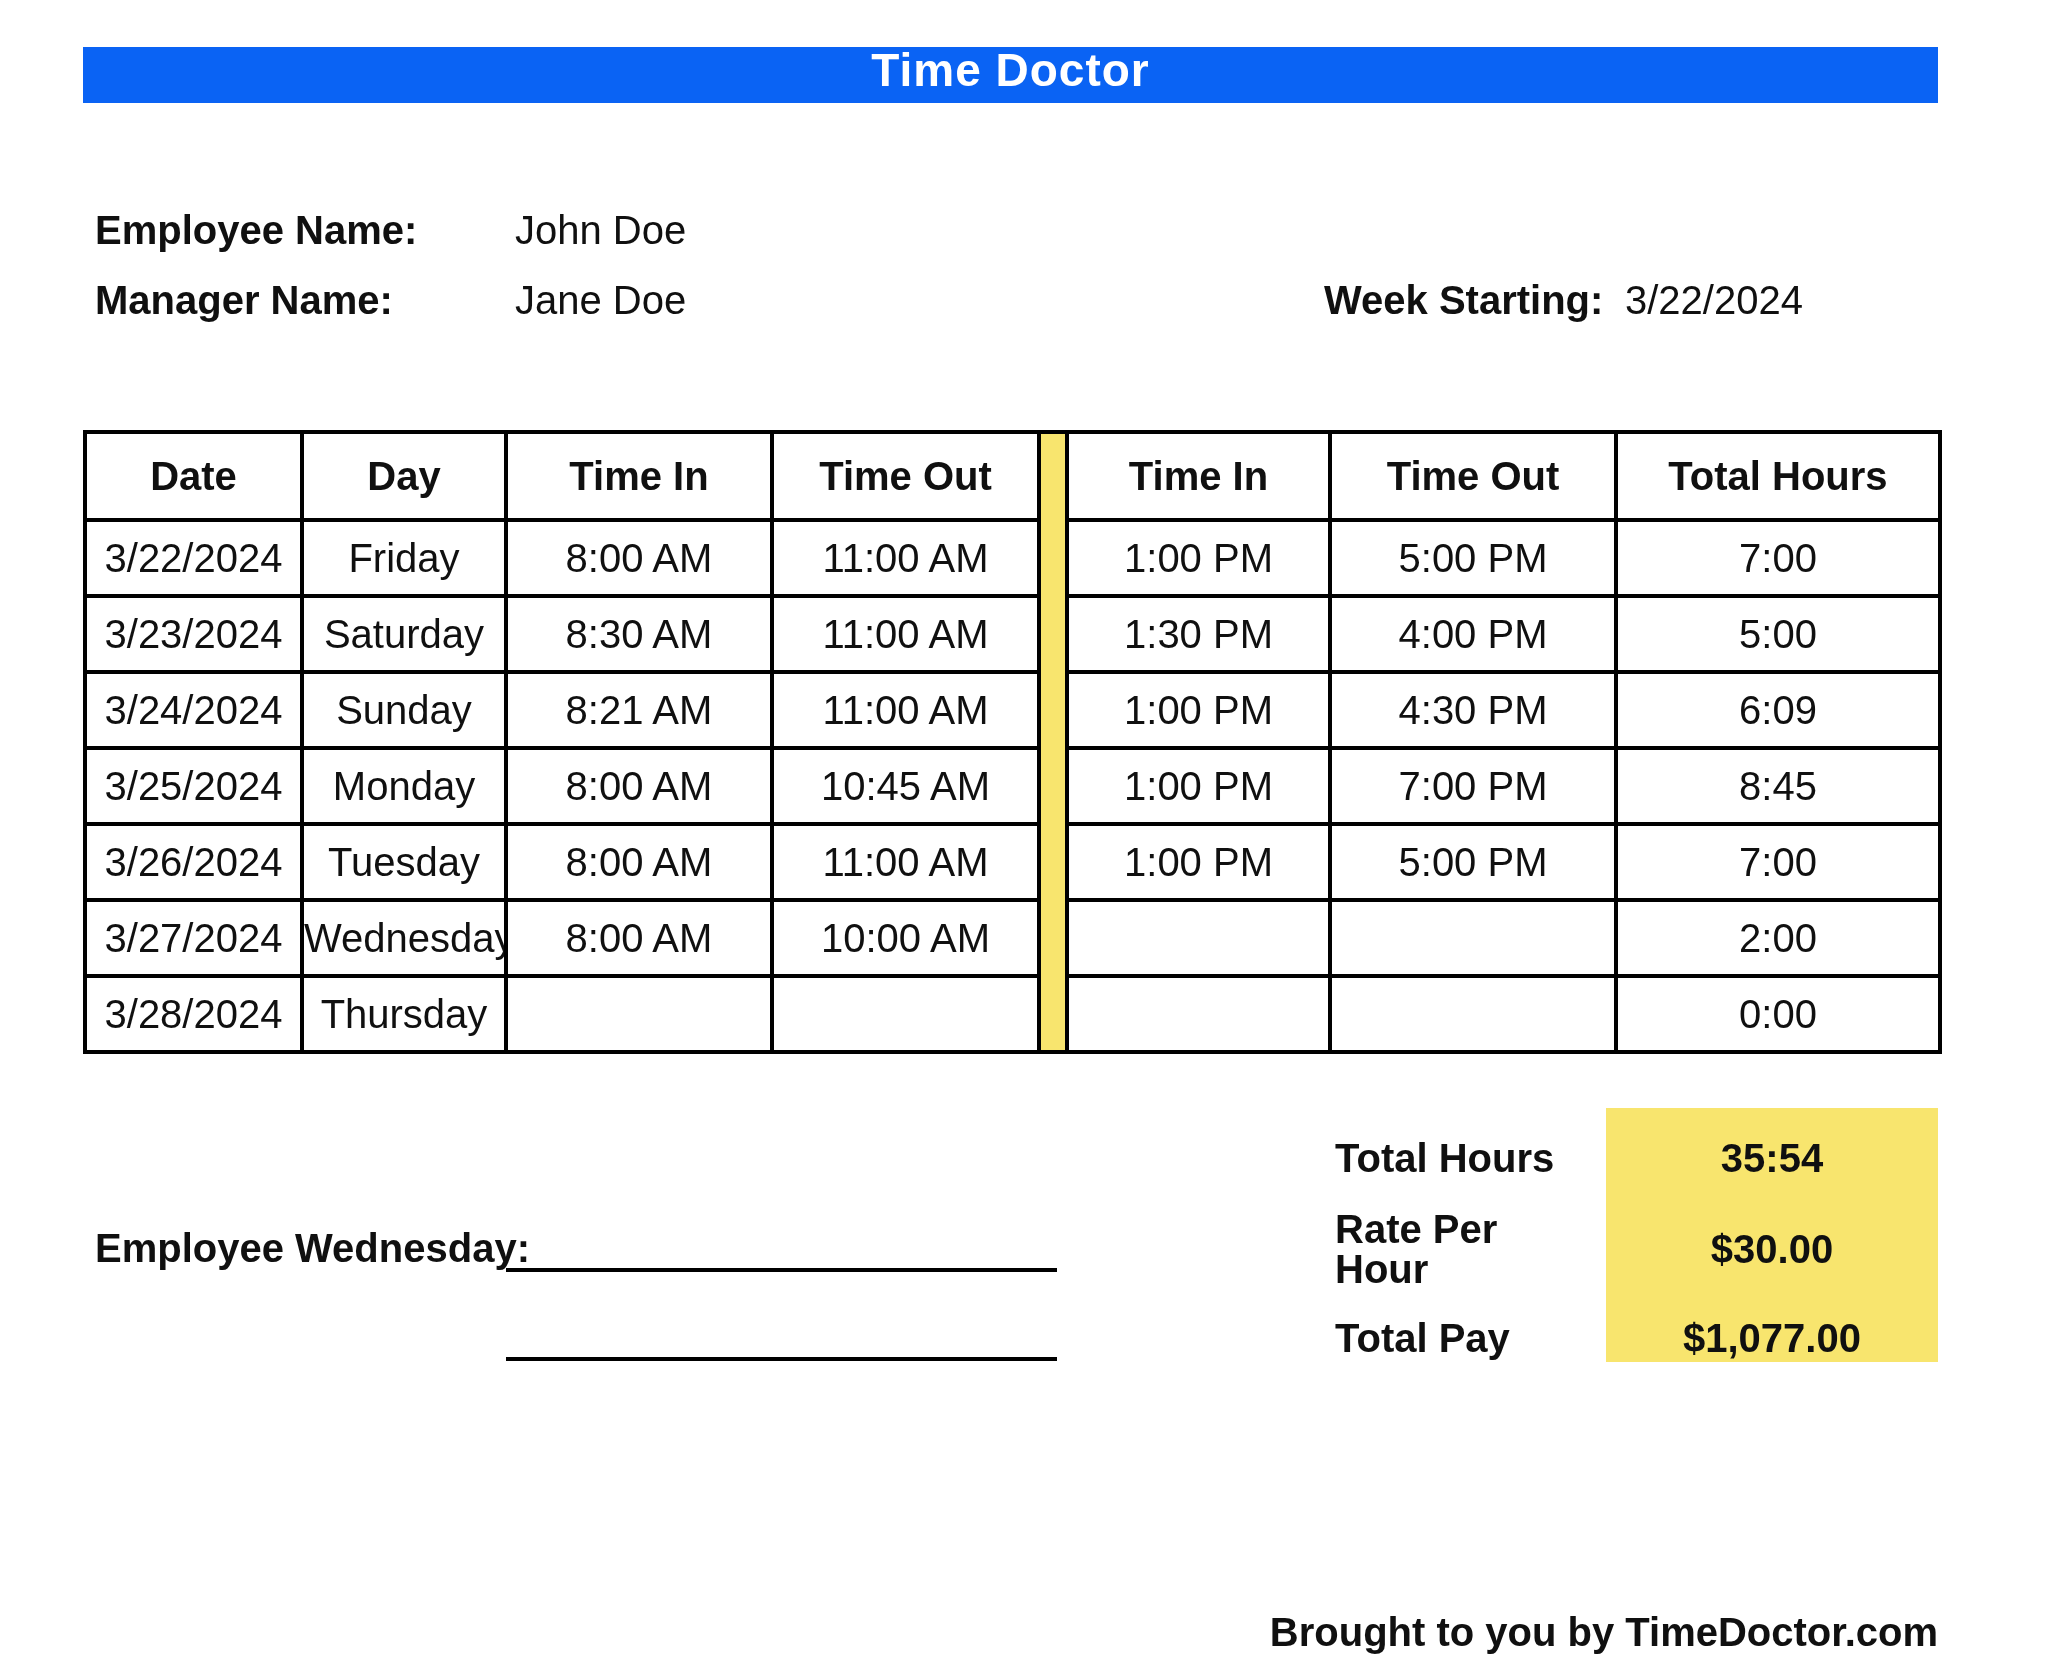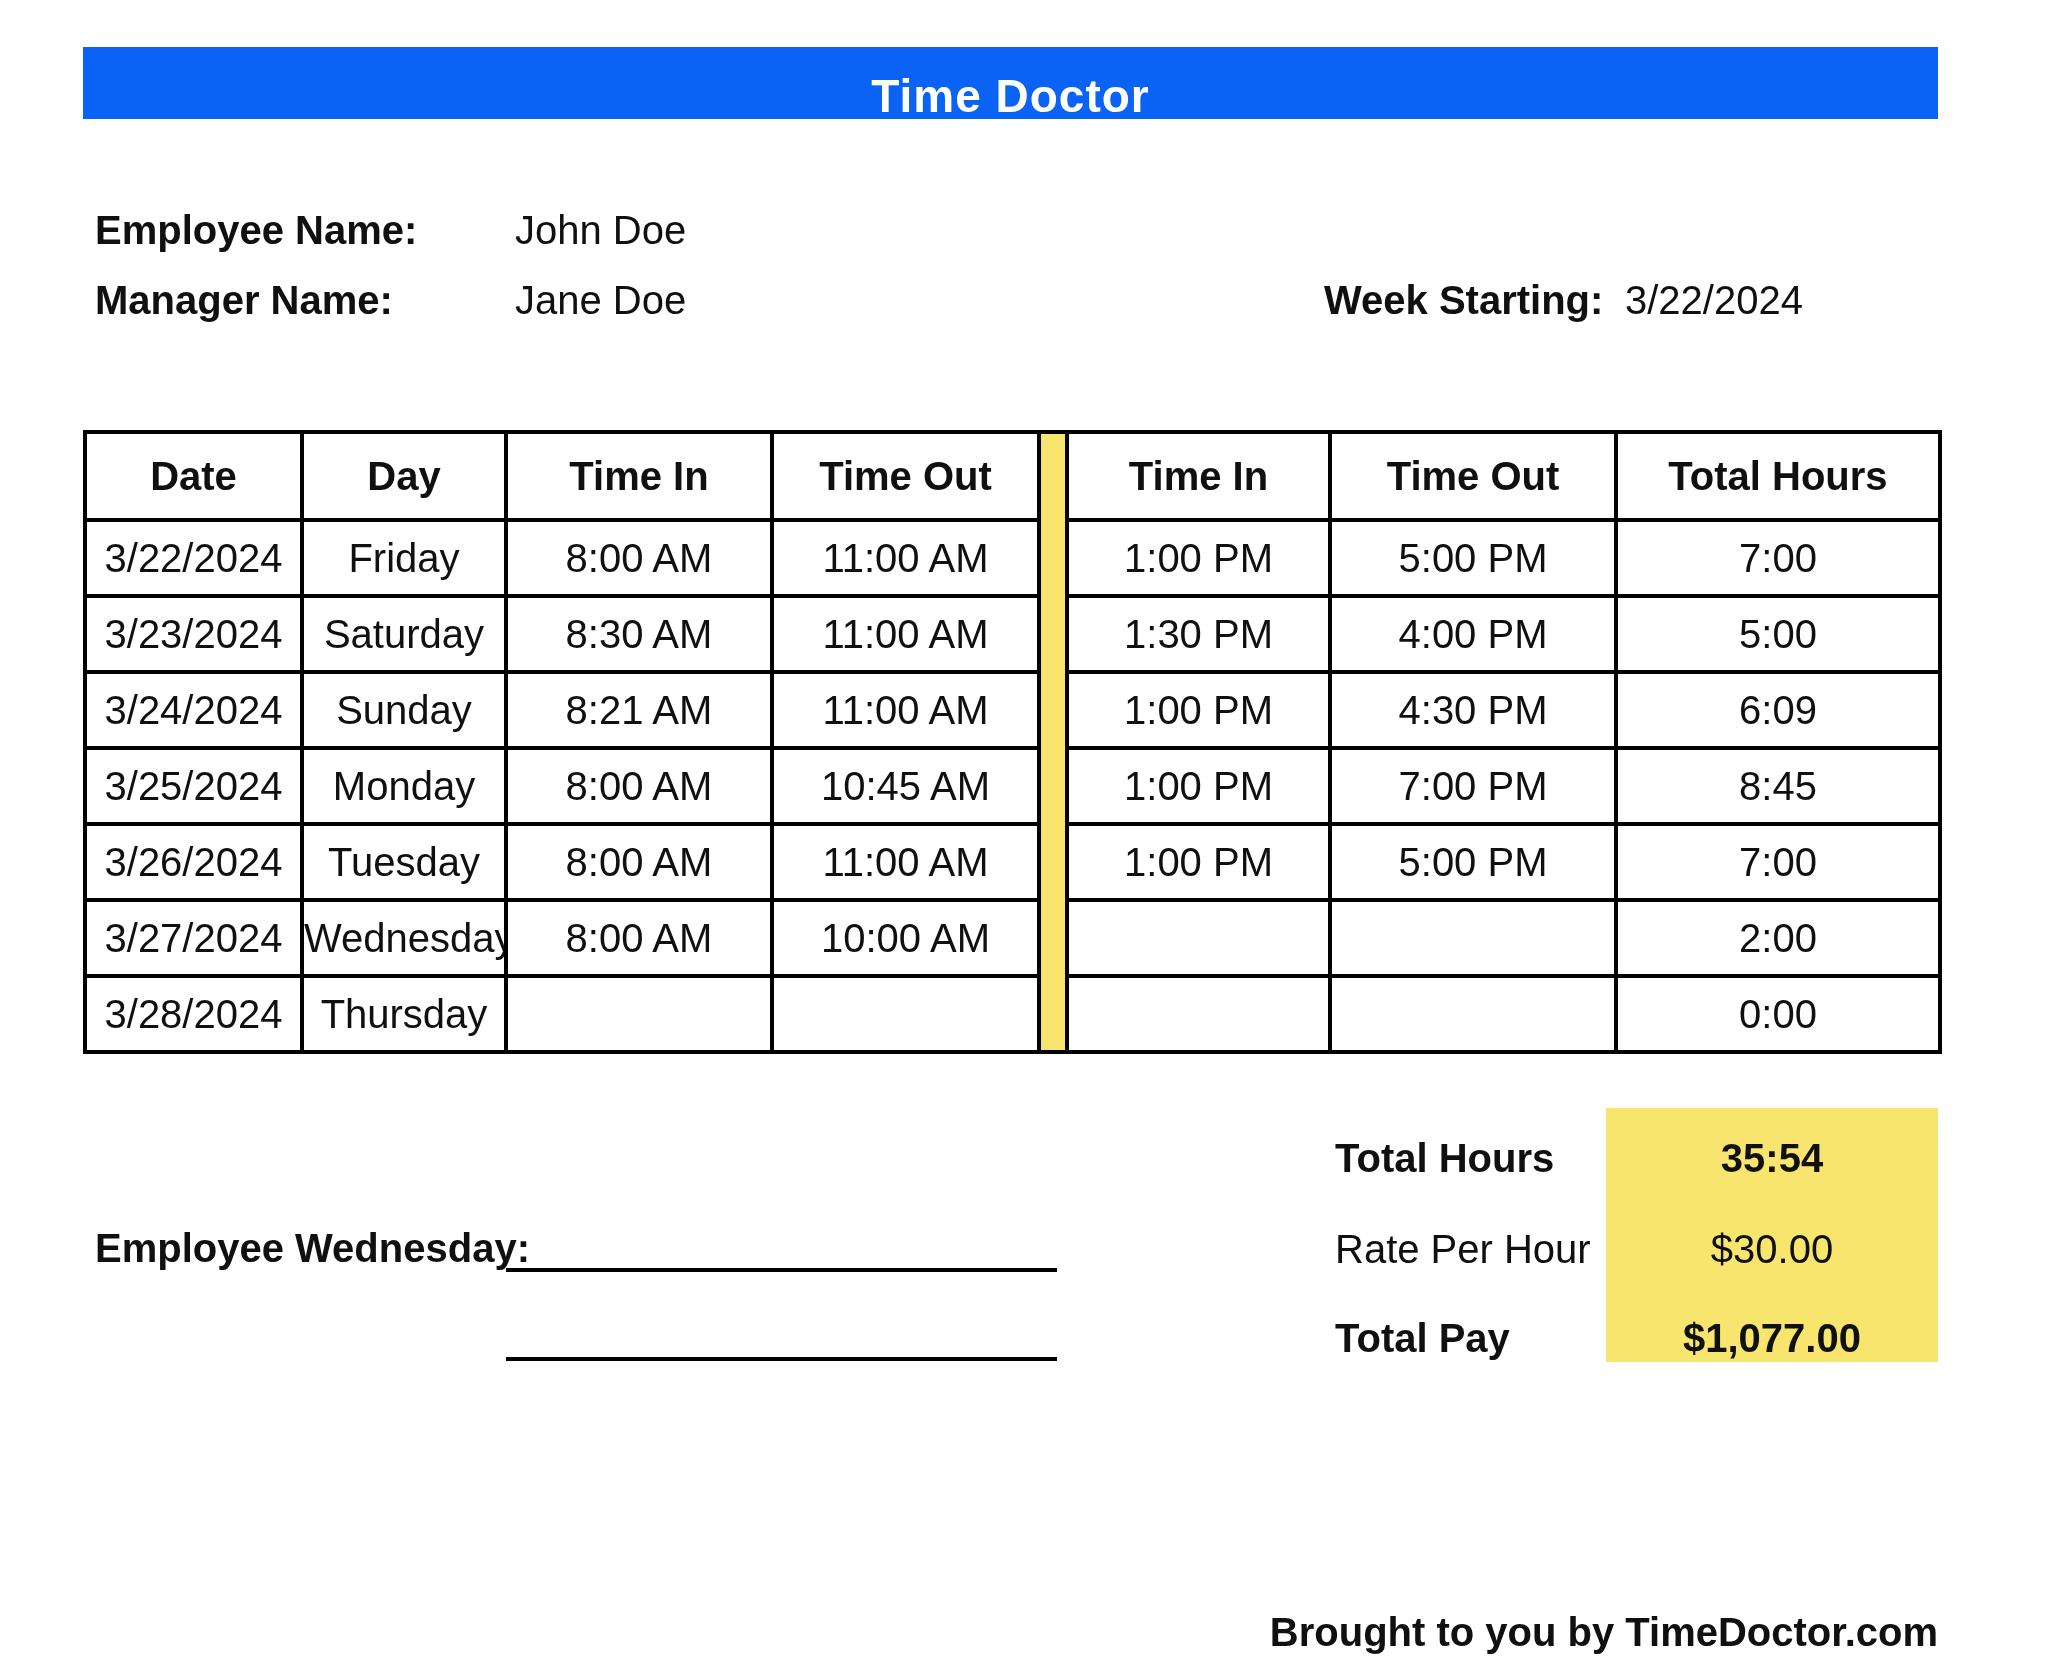--- a/index.html
+++ b/index.html
@@ -11,23 +11,23 @@
   .page{
     position:relative;
     width:2062px;height:1676px;
     background:#ffffff;
     font-family:"Liberation Sans",sans-serif;
     color:var(--ink);
     overflow:hidden;
   }
   
   .banner{
-    position:absolute;left:83px;top:47px;width:1855px;height:72px;
+    position:absolute;left:83px;top:47px;width:1855px;height:56px;
     background:var(--brand-blue,#0A63F4);
-    display:flex;align-items:flex-end;justify-content:center;
+    display:flex;align-items:flex-start;justify-content:center;
   }
   .banner .title{
     color:#ffffff;font-size:46px;font-weight:800;letter-spacing:1px;line-height:1;
   }
   
   .info-row{position:absolute;height:60px;display:flex;align-items:center;line-height:1;}
   .lbl{font-weight:700;font-size:40px;}
   .val{font-weight:400;font-size:40px;}
   
   table.sheet{
@@ -52,21 +52,21 @@
   table.sheet thead .divcol{border-top:4px solid #000;}
   table.sheet tbody tr:last-child .divcol{border-bottom:4px solid #000;}
   
   .sum-box{
     position:absolute;left:1606px;top:1108px;width:332px;height:254px;
     background:var(--accent-yellow,#F8E56E);
   }
   .sum-label{position:absolute;left:1335px;width:265px;height:60px;display:flex;align-items:center;font-size:40px;line-height:1;}
   .sum-value{position:absolute;left:1606px;width:332px;height:60px;display:flex;align-items:center;justify-content:center;font-size:40px;line-height:1;}
   .b{font-weight:700;}
-  .r{font-weight:400;}
+  .r{font-weight:700;}
   
   .sig-label{position:absolute;left:95px;height:60px;display:flex;align-items:center;font-weight:700;font-size:40px;line-height:1;}
   .sig-line{position:absolute;left:506px;width:551px;height:0;border-bottom:4px solid #000;}
   
   .footer{
     position:absolute;right:124px;top:1606px;height:52px;
     display:flex;align-items:center;
     font-weight:700;font-size:40px;line-height:1;
   }
 </style>

